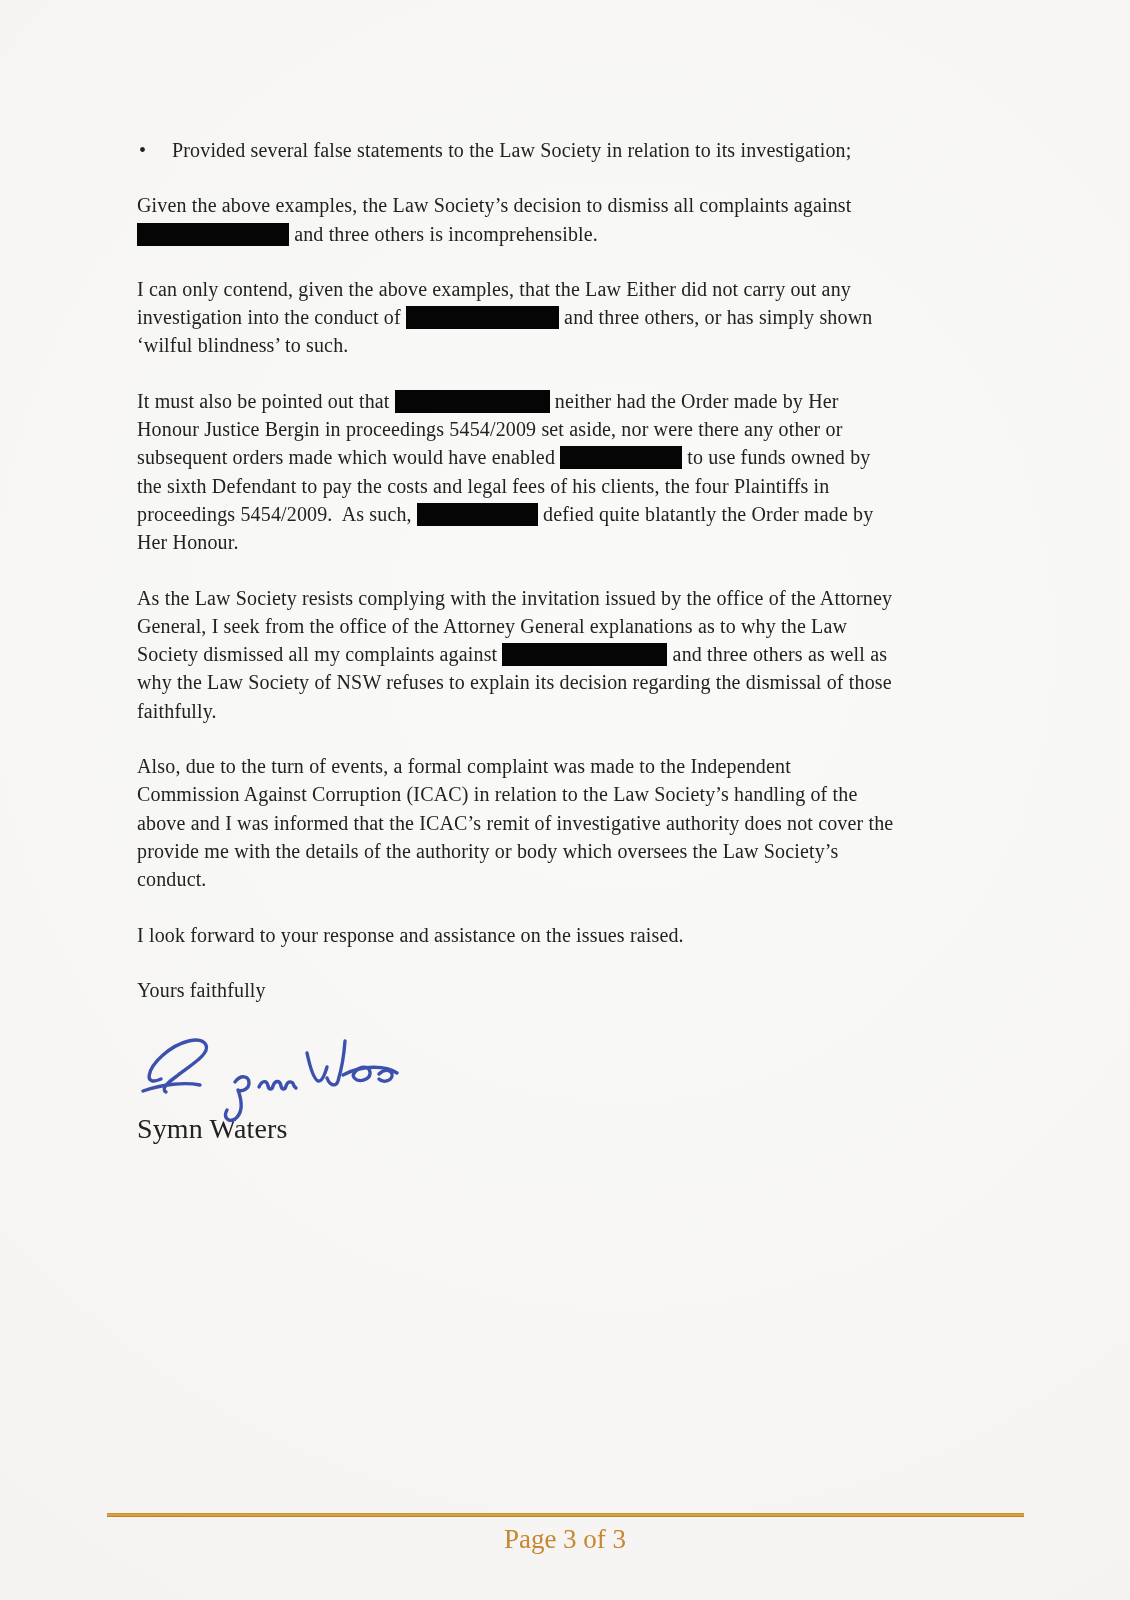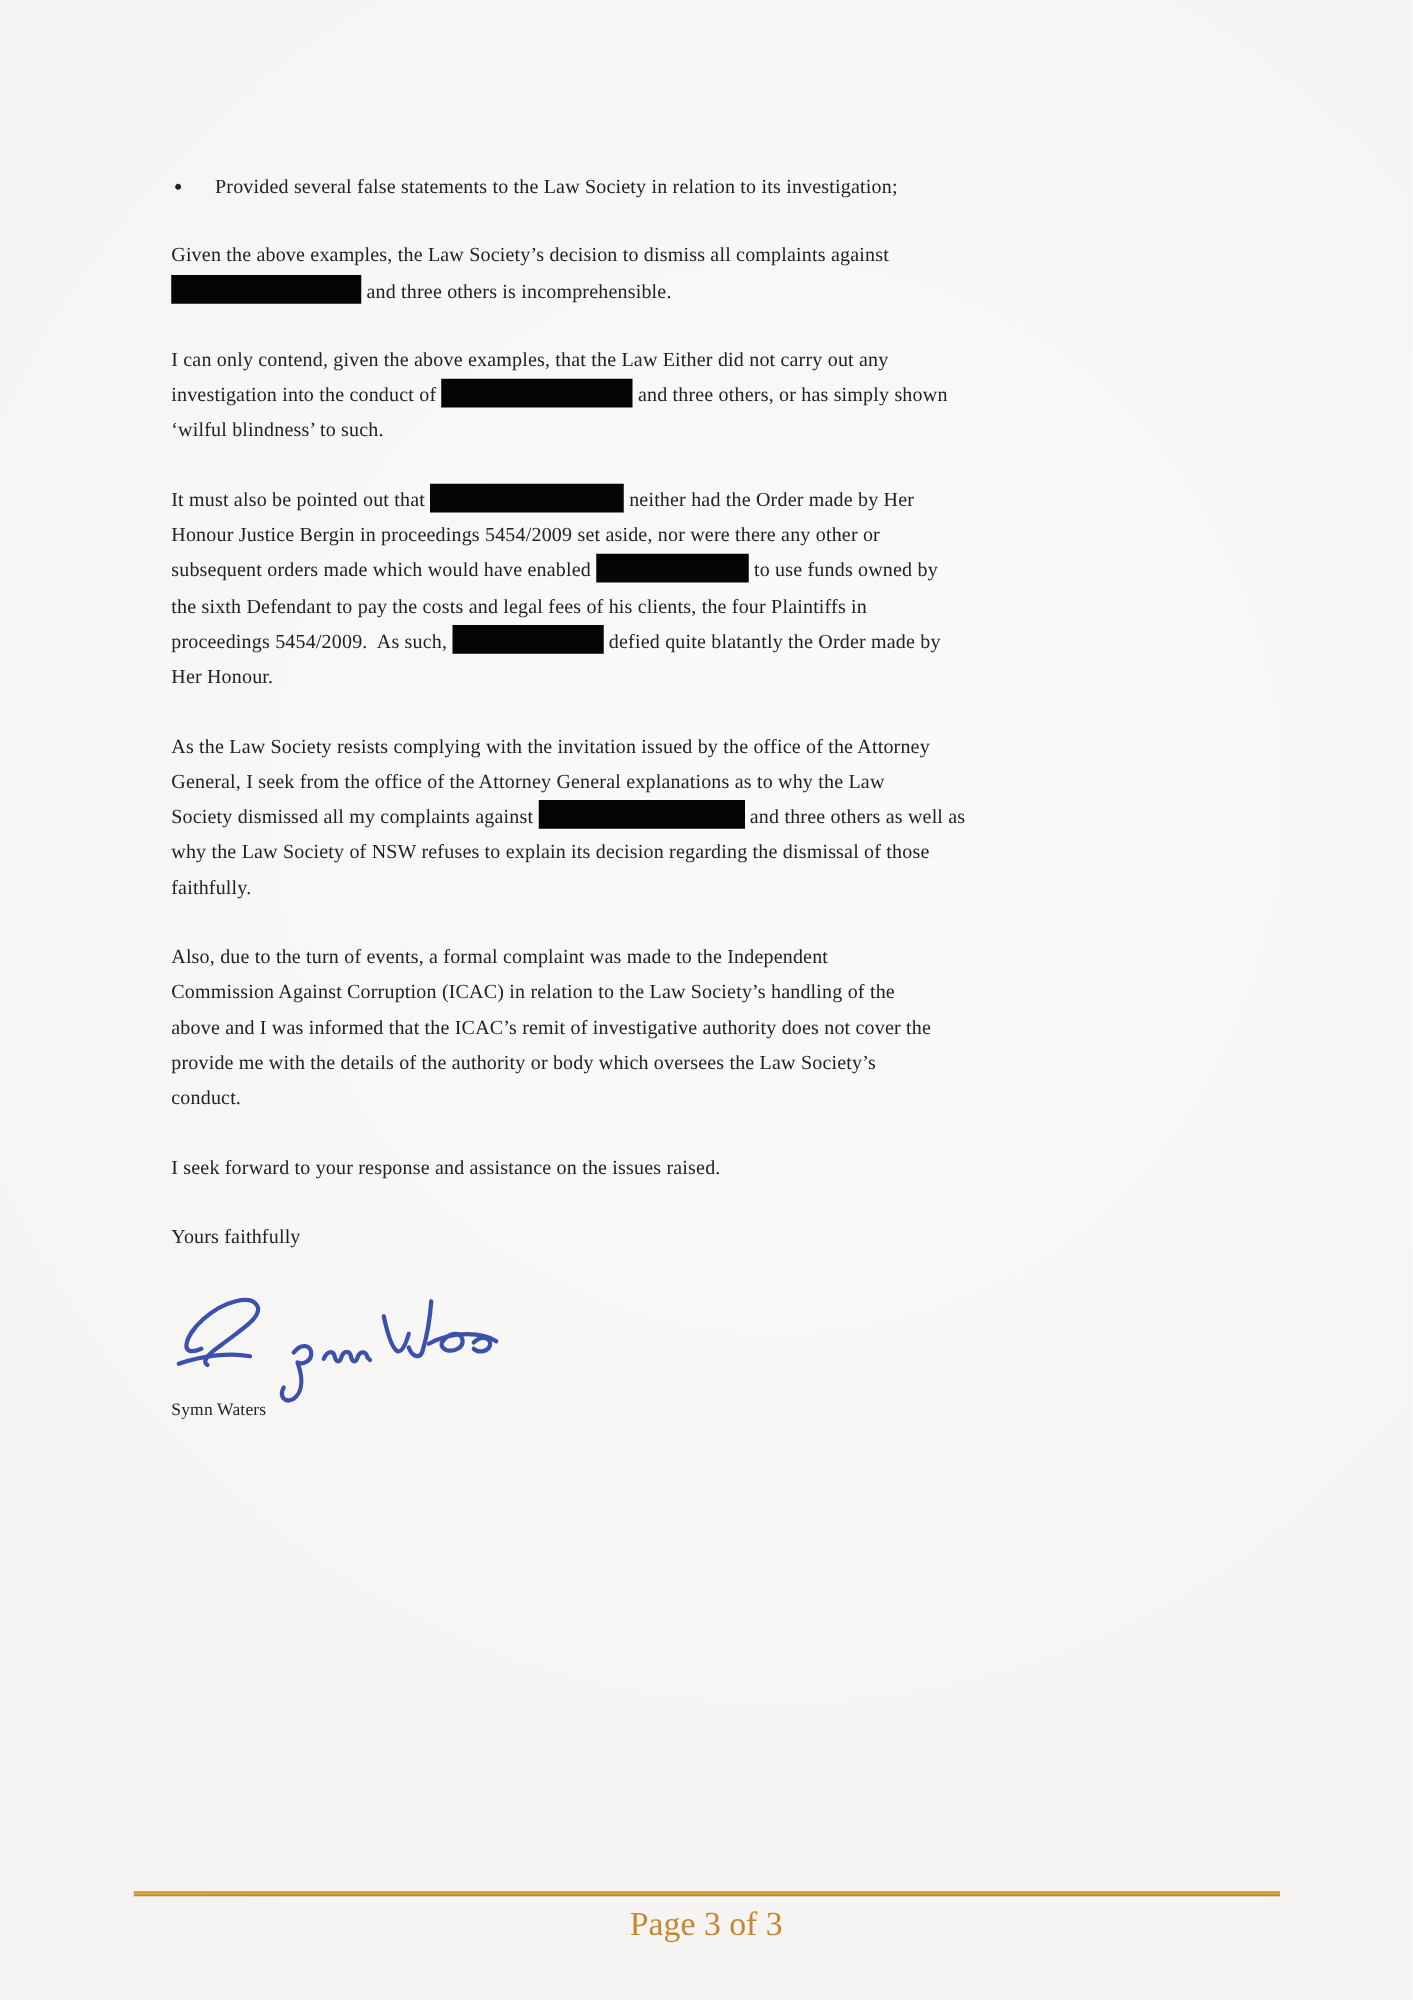--- a/index.html
+++ b/index.html
@@ -30,42 +30,42 @@
   }
   .bullet-marker {
     position: absolute;
     left: 2px;
     top: 0;
     font-size: 20px;
     line-height: 28.3px;
   }
   .line {
     white-space: pre;
-    font-size: 16px;
+    font-size: 20px;
     line-height: 28.3px;
     height: 28.3px;
     letter-spacing: 0.15px;
   }
   .redact {
     display: inline-block;
     height: 23px;
     background: #050505;
     vertical-align: -5px;
   }
   .signature-block {
     position: relative;
     height: 84px;
   }
   .signature-svg {
     position: absolute;
     left: 2px;
     top: -4px;
   }
   .signatory-name {
-    font-size: 14px;
+    font-size: 28px;
     line-height: 28.3px;
     letter-spacing: 0.15px;
   }
   .footer-line {
     position: absolute;
     left: 107px;
     top: 1513px;
     width: 917px;
     height: 4px;
     background: linear-gradient(180deg, #c08a2e 0%, #e2ab45 50%, #ab7a22 100%);
@@ -114,21 +114,21 @@
         <div class="line"><span>faithfully.</span></div>
       </div>
       <div class="para">
         <div class="line"><span>Also, due to the turn of events, a formal complaint was made to the Independent</span></div>
         <div class="line"><span>Commission Against Corruption (ICAC) in relation to the Law Society’s handling of the</span></div>
         <div class="line"><span>above and I was informed that the ICAC’s remit of investigative authority does not cover the</span></div>
         <div class="line"><span>provide me with the details of the authority or body which oversees the Law Society’s</span></div>
         <div class="line"><span>conduct.</span></div>
       </div>
       <div class="para">
-        <div class="line"><span>I seek forward to your response and assistance on the issues raised.</span></div>
+        <div class="line"><span>I look forward to your response and assistance on the issues raised.</span></div>
       </div>
       <div class="para">
         <div class="line"><span>Yours faithfully</span></div>
       </div>
     </div>
 
   <div class="signature-block">
     <svg class="signature-svg" width="263" height="100" viewBox="0 0 263 100">
       <g fill="none" stroke-width="3.4" stroke-linecap="round" stroke-linejoin="round" stroke="#3c50ae">
         <path d="M22,52 C4,60 8,42 24,28 C40,14 62,8 67,18 C71,27 52,38 38,49 C28,56 22,62 27,65"></path>

